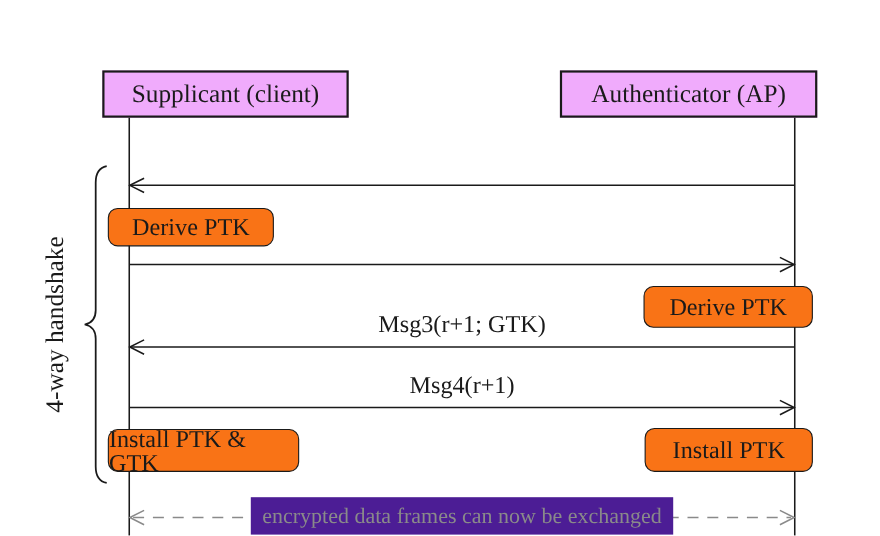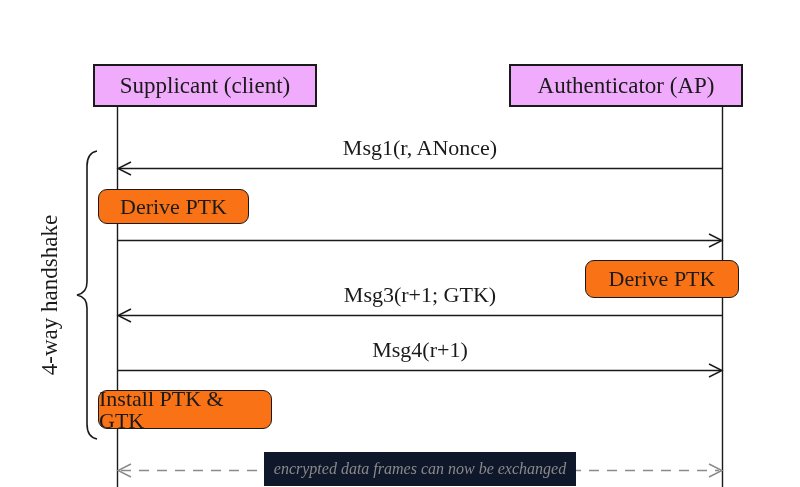--- a/index.html
+++ b/index.html
@@ -57,24 +57,23 @@
     text-align: center;
     font-size: 23px; line-height: 32px;
     white-space: nowrap;
   }
   .note-row {
     position: absolute;
     left: 118px; top: 452px; width: 604px;
     display: flex; justify-content: center;
   }
   .note {
-    background: #0f172a;
+    background: #4c1d95;
     padding: 0 10px;
-    font-style: italic;
-    font-size: 16px; line-height: 34px;
+    font-size: 20px; line-height: 34px;
     color: var(--note, #8a8a8a);
     white-space: nowrap;
   }
 </style>
 </head>
 <body>
 
 <div class="stage">
 
   <svg class="layer" width="800" height="487" viewBox="0 0 800 487">
@@ -107,27 +106,27 @@
     <g>
       <line class="gray" x1="121" y1="470.5" x2="719" y2="470.5" stroke-dasharray="10 8"></line>
       <polyline class="gray" points="131,464 118,470.5 131,477"></polyline>
       <polyline class="gray" points="709,464 722,470.5 709,477"></polyline>
     </g>
   </svg>
 
   <div class="actor actor-left">Supplicant (client)</div>
   <div class="actor actor-right">Authenticator (AP)</div>
 
-  <div class="msg msg1">Msg1(r, ANonce)</div>
   <div class="msg msg3">Msg3(r+1; GTK)</div>
   <div class="msg msg4">Msg4(r+1)</div>
 
   <div class="action derive-left">Derive PTK</div>
   <div class="action derive-right">Derive PTK</div>
   <div class="action install-left">Install PTK &amp; GTK</div>
+  <div class="action install-right">Install PTK</div>
 
   <div class="brace-label">4-way handshake</div>
 
   <div class="note-row">
     <span class="note">encrypted data frames can now be exchanged</span>
   </div>
 
 </div>
 
 </body></html>

